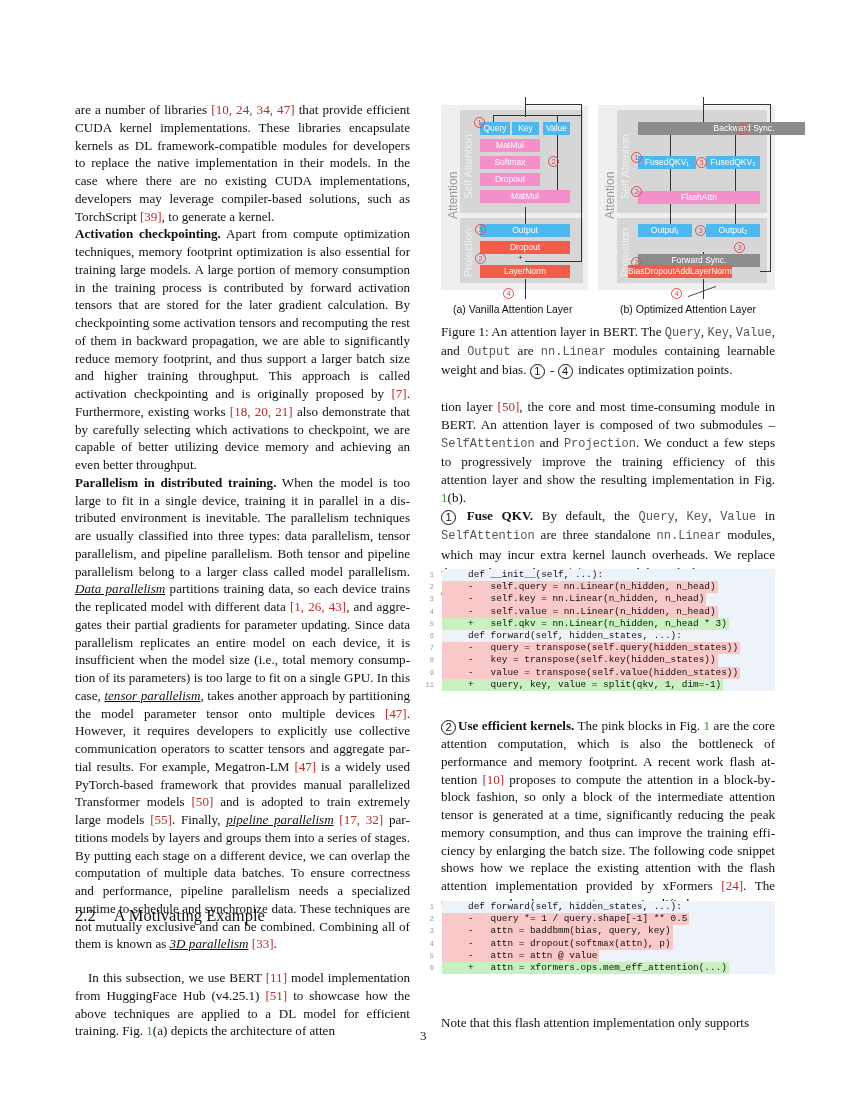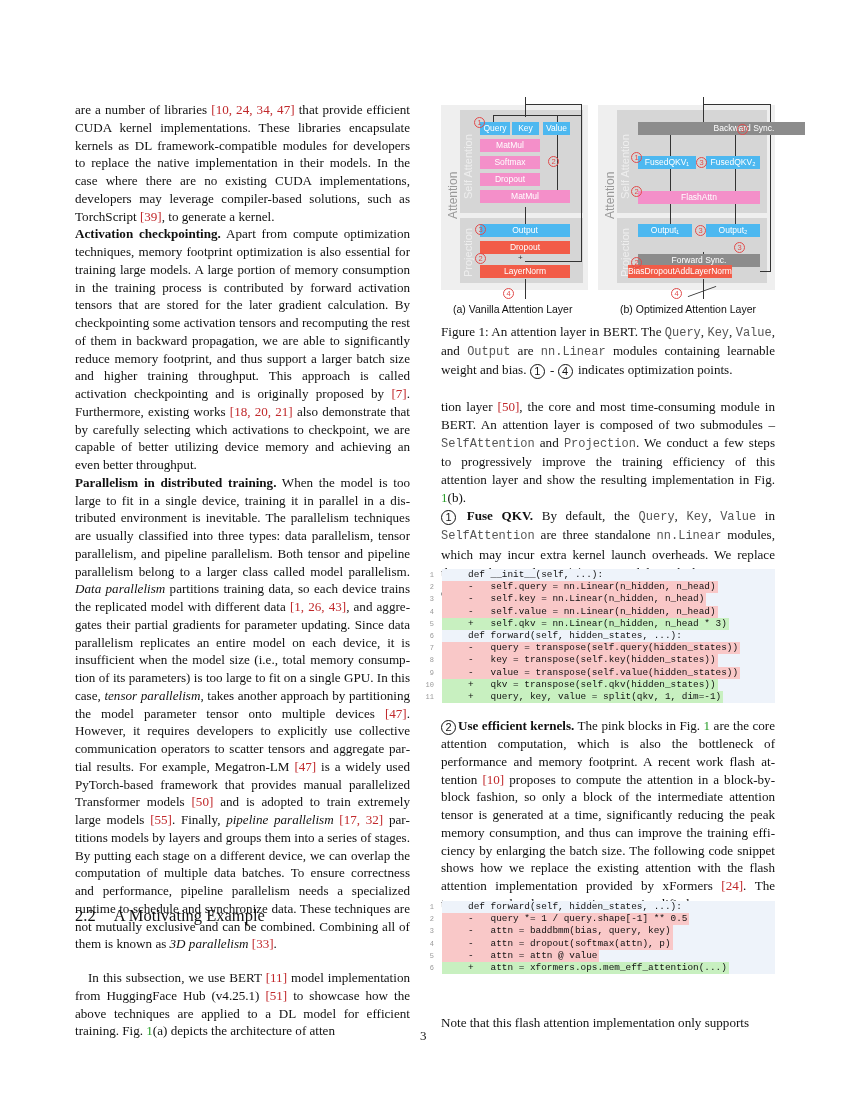--- a/index.html
+++ b/index.html
@@ -7,21 +7,21 @@
          font-family: "Liberation Serif", "DejaVu Serif", serif; color: #111; }
   .col { position: absolute; font-size: 13.1px; line-height: 17.75px; text-align: justify; hyphens: manual; }
   .col-left { left: 75px; top: 101px; width: 335px; }
   .col-right { left: 441px; top: 398px; width: 334px; }
   p { margin: 0; }
   .indent { text-indent: 13px; margin-top: 32px; }
   .cite { color: #c0282b; }
   .figref { color: #2a9d2a; }
   .code-inline { font-family: "Liberation Mono", "DejaVu Sans Mono", monospace; font-size: 12px; color: #555; }
   .bold { font-weight: bold; margin-top: 28px; }
-  .ital { font-style: italic; }
+  .ital { font-style: italic; text-decoration: underline; }
   .circ { display: inline-block; width: 13px; height: 13px; border: 1.2px solid #111; border-radius: 50%;
           font-size: 11px; line-height: 13px; text-align: center; text-indent: 0; font-family: "Liberation Sans", sans-serif;
           vertical-align: -1px; margin-right: 2px; }
   h2 { position: absolute; left: 75px; top: 906px; margin: 0; font-size: 16.5px; font-weight: normal; }
   h2 .num { margin-right: 18px; }
   .page-num { position: absolute; left: 420px; top: 1028px; font-size: 13px; }
 
   
   .codeblock { position: absolute; left: 442px; width: 333px; background: #eef3fa;
                font-family: "Liberation Mono", "DejaVu Sans Mono", monospace; font-size: 9.4px; line-height: 12.2px; }
@@ -160,21 +160,20 @@
 <div class="codeblock code1" id="code1">
     <div class="code-line ctx"><span class="lnum">1</span><span class="code-text">def __init__(self, ...):</span></div>
     <div class="code-line del"><span class="lnum">2</span><span class="code-text">-   self.query = nn.Linear(n_hidden, n_head)</span></div>
     <div class="code-line del"><span class="lnum">3</span><span class="code-text">-   self.key = nn.Linear(n_hidden, n_head)</span></div>
     <div class="code-line del"><span class="lnum">4</span><span class="code-text">-   self.value = nn.Linear(n_hidden, n_head)</span></div>
     <div class="code-line add"><span class="lnum">5</span><span class="code-text">+   self.qkv = nn.Linear(n_hidden, n_head * 3)</span></div>
     <div class="code-line ctx"><span class="lnum">6</span><span class="code-text">def forward(self, hidden_states, ...):</span></div>
     <div class="code-line del"><span class="lnum">7</span><span class="code-text">-   query = transpose(self.query(hidden_states))</span></div>
     <div class="code-line del"><span class="lnum">8</span><span class="code-text">-   key = transpose(self.key(hidden_states))</span></div>
     <div class="code-line del"><span class="lnum">9</span><span class="code-text">-   value = transpose(self.value(hidden_states))</span></div>
-    <div class="code-line add"><span class="lnum">10</span><span class="code-text">+   qkv = transpose(self.qkv(hidden_states))</span></div>
     <div class="code-line add"><span class="lnum">11</span><span class="code-text">+   query, key, value = split(qkv, 1, dim=-1)</span></div>
   </div>
 
 <div class="col col-right" style="top:717px;">
   <p><span class="circ">2</span><span class="bold">Use efficient kernels.</span><span> The pink blocks in Fig. </span><span class="figref">1</span><span> are the core attention computation, which is also the bottleneck of performance and memory footprint. A recent work flash at­tention </span><span class="cite">[10]</span><span> proposes to compute the attention in a block-by-block fashion, so only a block of the intermediate attention tensor is generated at a time, significantly reducing the peak memory consumption, and thus can improve the training effi­ciency by enlarging the batch size. The following code snippet shows how we replace the existing attention with the flash attention implementation provided by xFormers </span><span class="cite">[24]</span><span>. The transpose and reshape operations are simplified.</span></p>
 </div>
 
 <div class="codeblock code2" id="code2">
     <div class="code-line ctx"><span class="lnum">1</span><span class="code-text">def forward(self, hidden_states, ...):</span></div>
     <div class="code-line del"><span class="lnum">2</span><span class="code-text">-   query *= 1 / query.shape[-1] ** 0.5</span></div>

